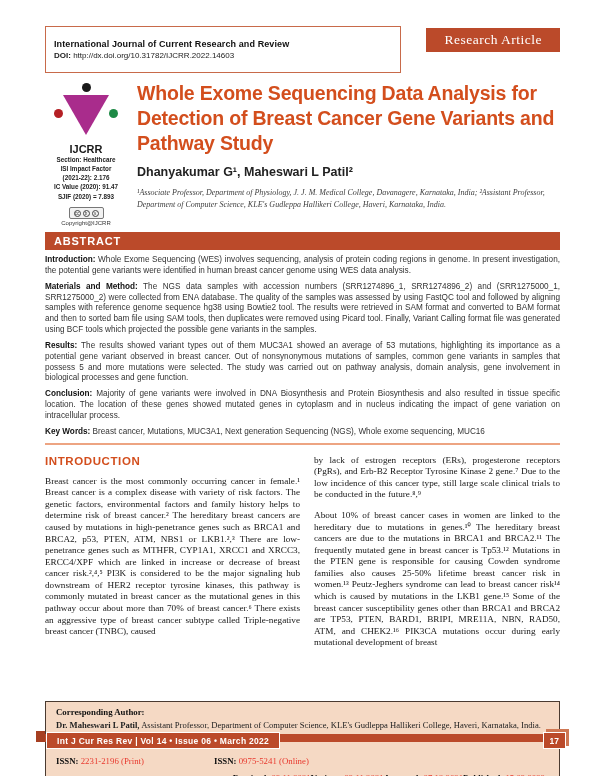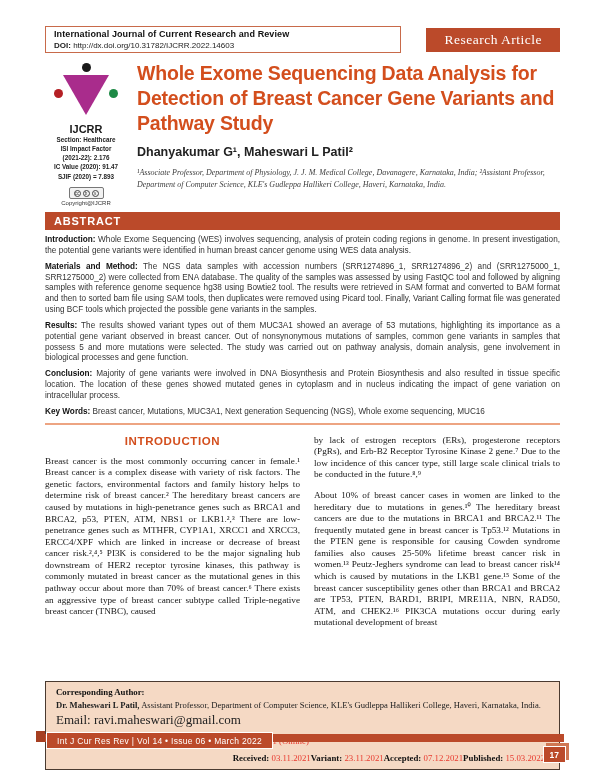--- a/index.html
+++ b/index.html
@@ -2,21 +2,21 @@
 <html><head>
 <meta charset="utf-8">
 <style>
   * { margin: 0; padding: 0; box-sizing: border-box; }
   html, body { width: 600px; height: 776px; background: #fff; }
   body { font-family: "Liberation Sans", sans-serif; color: #1a1a1a; }
   .page { position: relative; width: 600px; height: 776px; padding: 26px 40px 0 45px; overflow: hidden; background: #fff; }
 
   
   .header-row { display: flex; justify-content: space-between; align-items: flex-start; margin-bottom: 8px; }
-  .journal-box { border: 1.5px solid #c86a4a; padding: 2px 8px; width: 356px; }
+  .journal-box { border: 1.5px solid #c86a4a; padding: 12px 8px; width: 356px; }
   .journal-name { font-size: 9px; font-weight: bold; color: #111; letter-spacing: .1px; }
   .doi-line { font-size: 8px; color: #222; margin-top: 2px; }
   .doi-line b { font-weight: bold; }
   .badge { background: #bb4a2a; color: #fff; font-family: "Liberation Serif", serif; font-size: 13.5px; padding: 4px 18px; margin-top: 2px; letter-spacing: .5px; }
 
   
   .masthead { display: flex; margin-bottom: 6px; }
   .logo-col { width: 82px; flex: 0 0 82px; text-align: center; padding-top: 2px; }
   .logo-mark { position: relative; width: 64px; height: 58px; margin: 0 auto; }
   .tri { position: absolute; left: 9px; top: 12px; width: 0; height: 0; border-left: 23px solid transparent; border-right: 23px solid transparent; border-top: 40px solid #a92c8c; }
@@ -39,41 +39,41 @@
   .abstract-bar { background: #bb4a2a; color: #fff; font-size: 11px; font-weight: bold; letter-spacing: .8px; padding: 3px 9px; }
   .abstract-body { padding-top: 5px; }
   .abs-p { font-size: 8.2px; line-height: 1.32; color: #333; margin-bottom: 5px; text-align: justify; }
   .abs-p b { color: #111; }
   .kw-divider { border: none; border-top: 2px solid #eda482; margin: 4px 0 10px 0; }
 
   
   .body-cols { display: flex; gap: 14px; height: 240px; overflow: hidden; font-family: "Liberation Serif", serif; }
   .col-left { width: 255px; flex: 0 0 255px; }
   .col-right { flex: 1; }
-  .intro-heading { color: #d34e1d; font-family: "Liberation Sans", sans-serif; font-size: 11.5px; font-weight: bold; text-align: center; letter-spacing: .6px; margin-bottom: 9px; }
+  .intro-heading { color: #d34e1d; font-family: "Liberation Sans", sans-serif; font-size: 11.5px; font-weight: bold; text-align: left; letter-spacing: .6px; margin-bottom: 9px; }
   .body-p { font-size: 9.2px; line-height: 1.26; text-align: justify; color: #161616; }
   .col-right .body-p + .body-p { margin-top: 9px; }
 
   
   .corr-box { background: #f5d9c4; border: 1.5px solid #4a3a30; padding: 5px 10px 6px 10px; margin-top: 6px; font-family: Liberation Serif, serif; }
   .corr-label { font-size: 8.8px; font-weight: bold; color: #111; }
   .corr-text { font-size: 8.6px; color: #222; line-height: 1.4; margin-top: 2px; }
   .corr-text .nm { font-weight: bold; }
   .corr-email { font-size: 13px; color: #222; line-height: 1.4; }
   .issn-row { display: flex; gap: 70px; margin-top: 7px; font-size: 8.8px; }
   .dates-row { display: flex; justify-content: flex-end; margin-top: 7px; font-size: 8.8px; padding-right: 4px; }
   .lbl { font-weight: bold; color: #111; }
   .red-val { color: #e8392e; }
 
   
   .footer { position: absolute; left: 30px; right: 30px; top: 731px; height: 22px; }
   .footer-strip { position: absolute; left: 6px; right: 6px; top: 3px; height: 8px; background: #bb4a2a; }
   .footer-strip::before { content: ""; position: absolute; left: 0; top: -3px; width: 9px; height: 11px; background: #a63f22; }
-  .footer-journal { position: absolute; left: 16px; top: 1px; background: #bb4a2a; border: 1.5px solid #fff; color: #fff; font-size: 8.5px; font-weight: normal; padding: 2.5px 10px; letter-spacing: .3px; white-space: nowrap; }
-  .footer-page { position: absolute; right: 4px; top: 15px; background: #bb4a2a; border: 1.5px solid #fff; color: #fff; font-size: 8.5px; font-weight: bold; padding: 2.5px 6px; box-shadow: 3px -3px 0 0 #cf7753; margin-left: 17px; }
+  .footer-journal { position: absolute; left: 16px; top: 1px; background: #bb4a2a; border: 1.5px solid #fff; color: #fff; font-size: 8.5px; font-weight: bold; padding: 2.5px 10px; letter-spacing: .3px; white-space: nowrap; }
+  .footer-page { position: absolute; right: 4px; top: 1px; background: #bb4a2a; border: 1.5px solid #fff; color: #fff; font-size: 8.5px; font-weight: bold; padding: 2.5px 6px; box-shadow: 3px -3px 0 0 #cf7753; margin-left: 17px; }
 </style>
 </head>
 <body>
 
 <div class="page">
 
   <div class="header-row">
     <div class="journal-box">
       <div class="journal-name">International Journal of Current Research and Review</div>
       <div class="doi-line">

